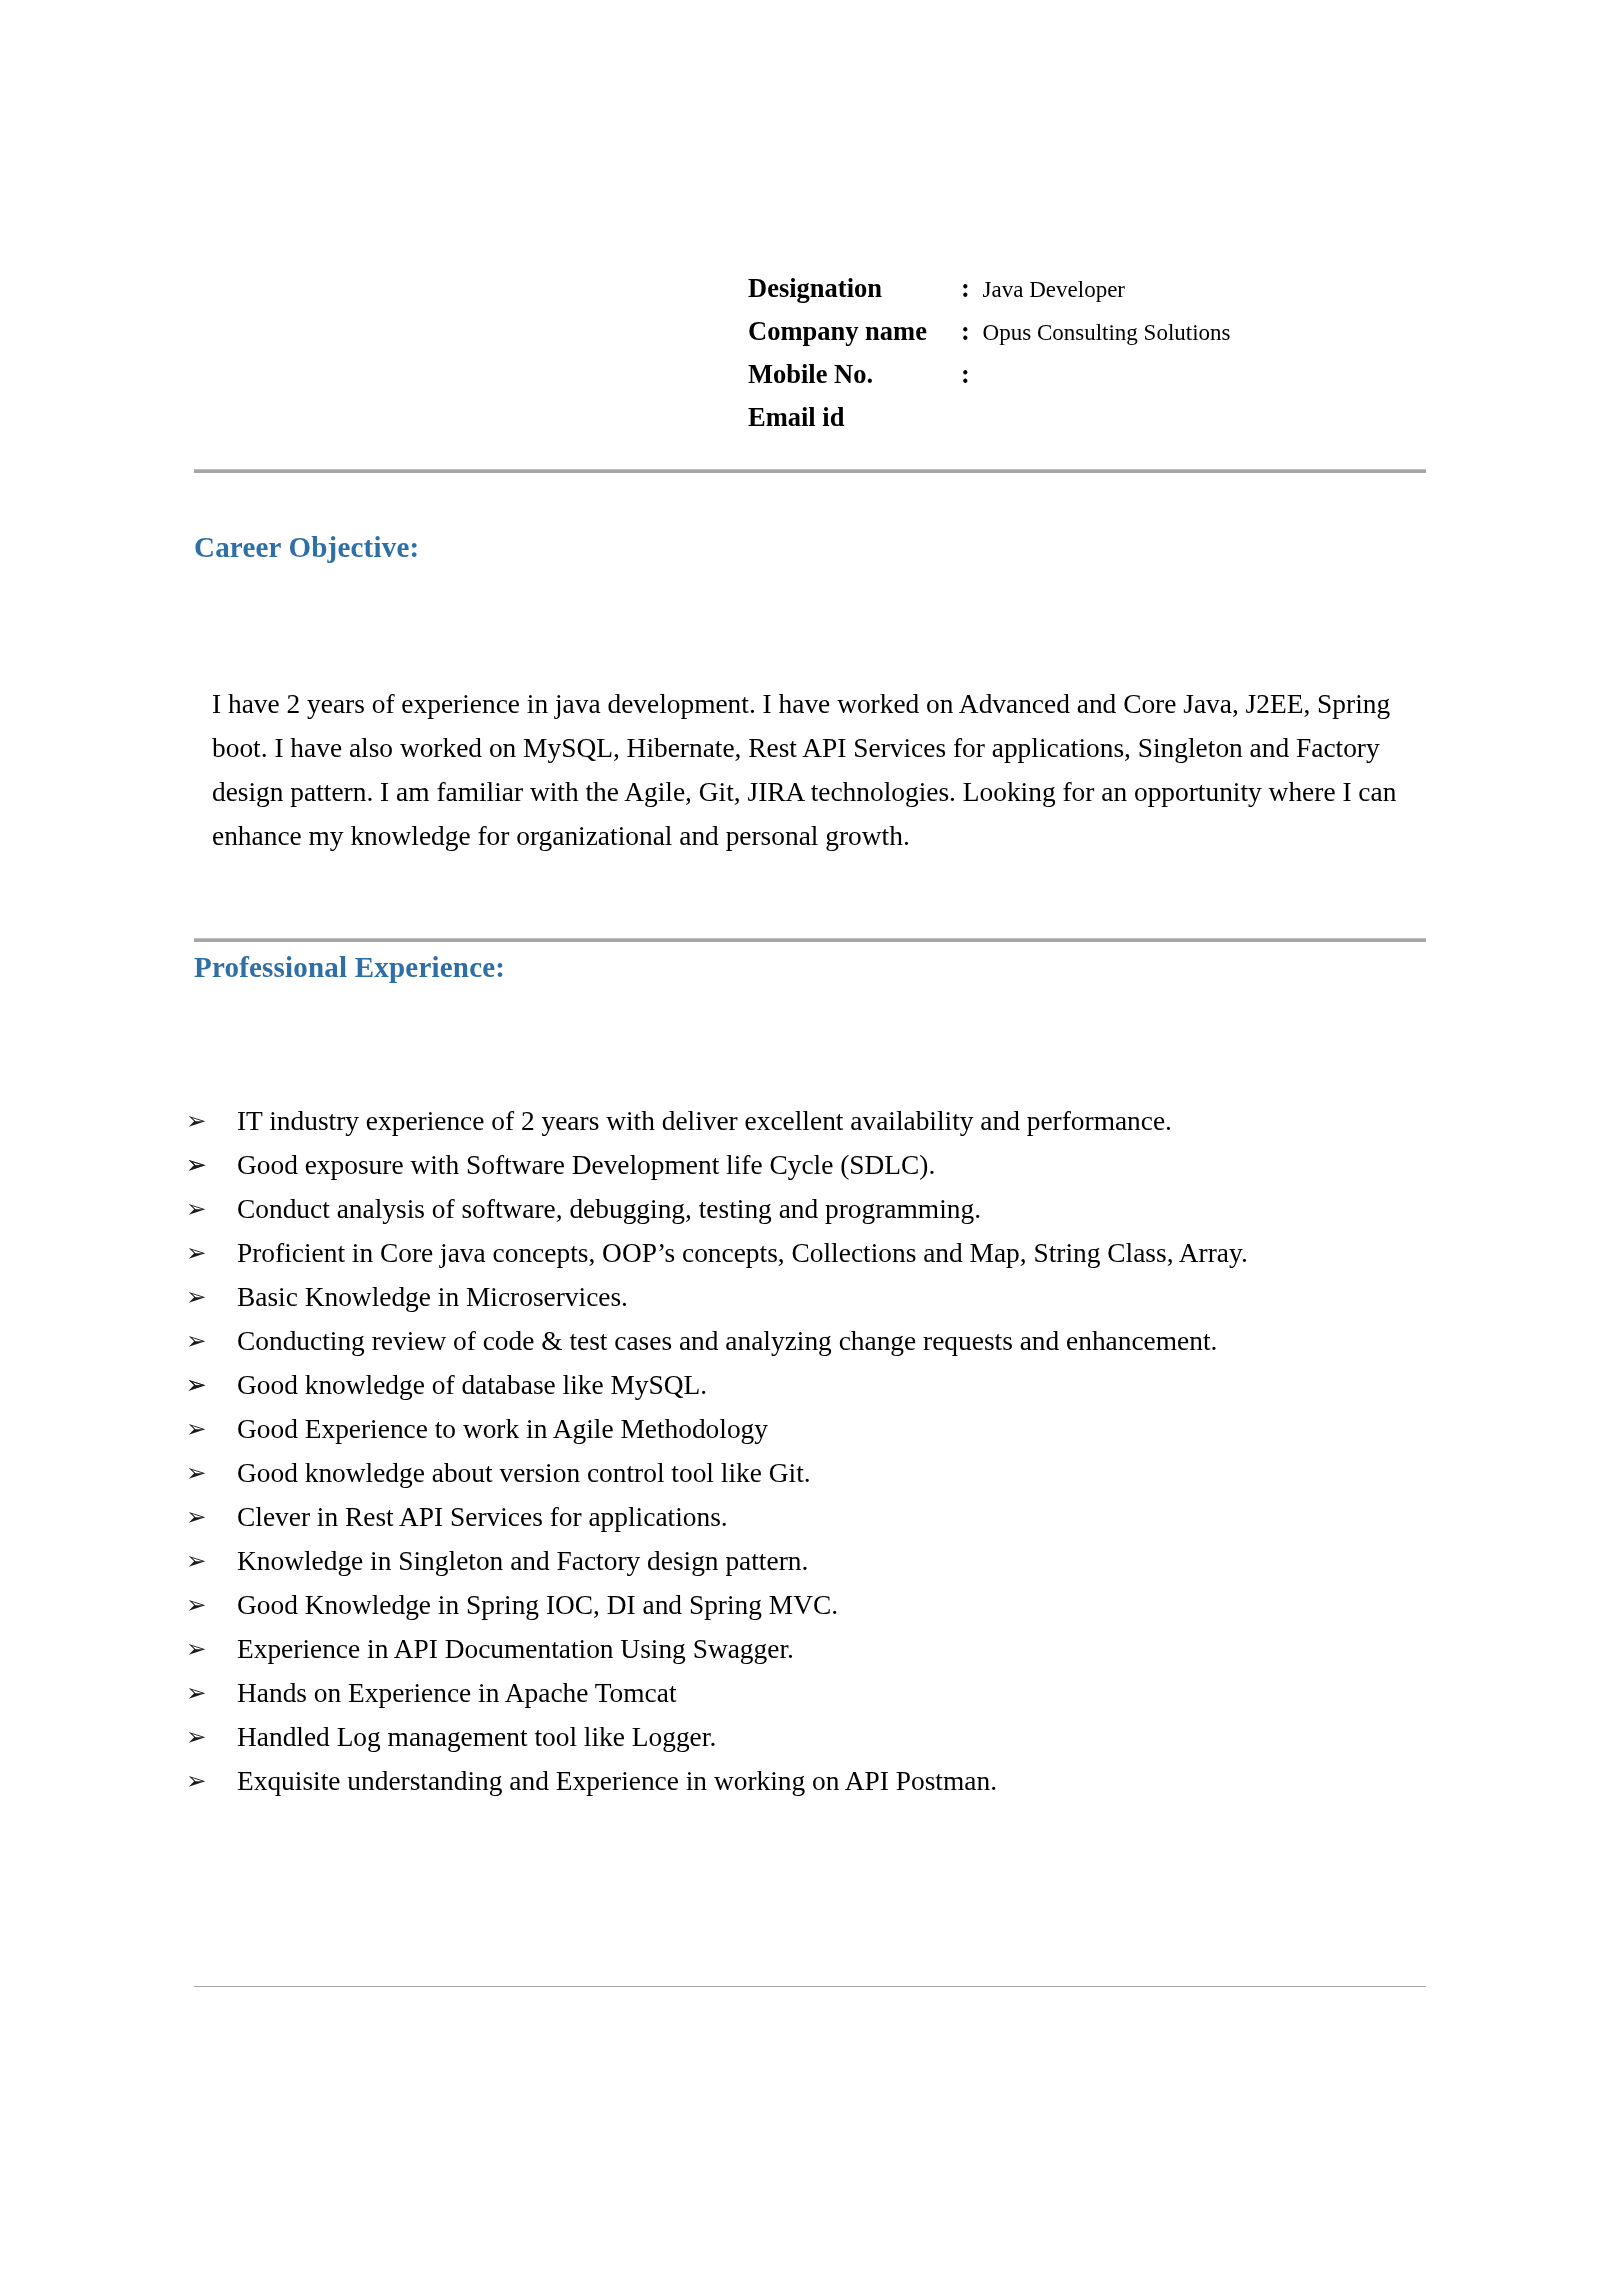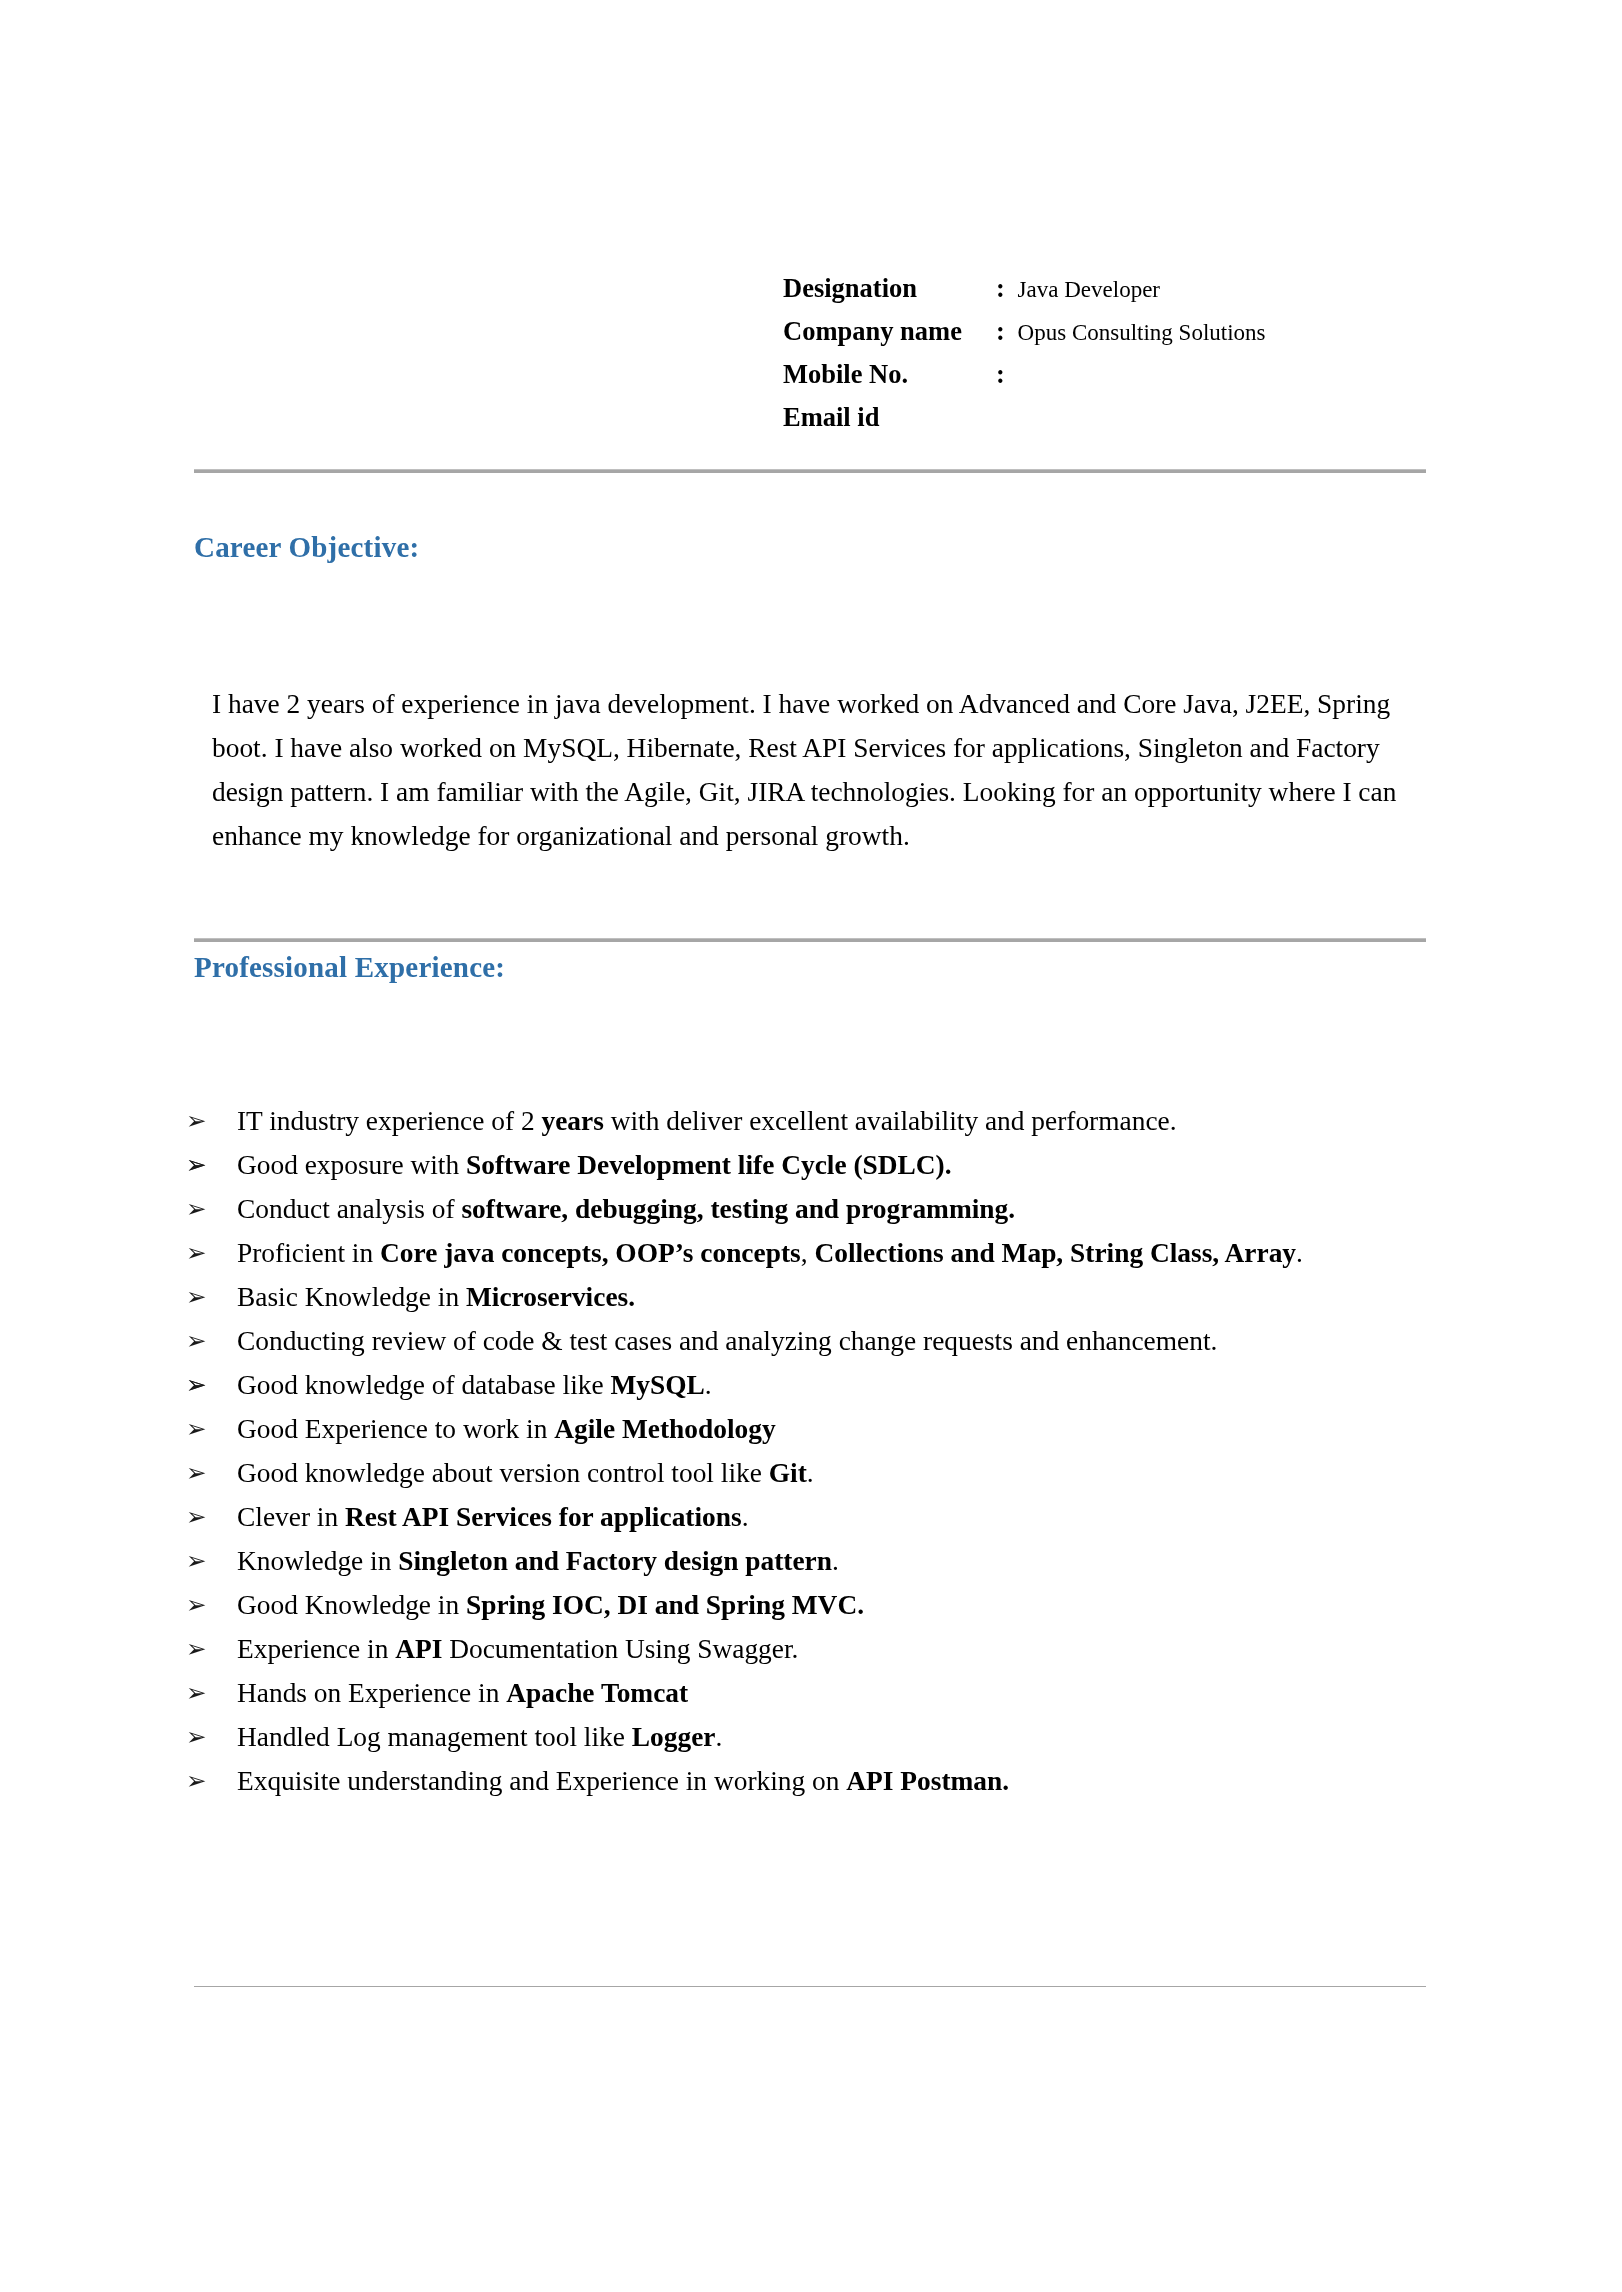--- a/index.html
+++ b/index.html
@@ -15,21 +15,21 @@
     position: relative;
     width: 1622px;
     height: 2293px;
     background: #ffffff;
     overflow: hidden;
   }
 
   
   .header-block {
     position: absolute;
-    left: 783px;
+    left: 748px;
     top: 267px;
     width: 686px;
   }
   .header-row {
     display: flex;
     align-items: baseline;
     height: 43px;
     line-height: 43px;
     white-space: nowrap;
   }
@@ -111,21 +111,21 @@
   .bullet-marker {
     position: absolute;
     left: 0;
     top: 0;
     font-family: "DejaVu Sans", sans-serif;
     font-size: 24.5px;
     line-height: 42px;
     color: #1a1a1a;
   }
   .bullet-text b {
-    font-weight: bold;
+    font-weight: normal;
     text-align: center;
   }
 </style>
 </head>
 <body>
 
 <div class="page">
 
   <div class="header-block">
     <div class="header-row">

